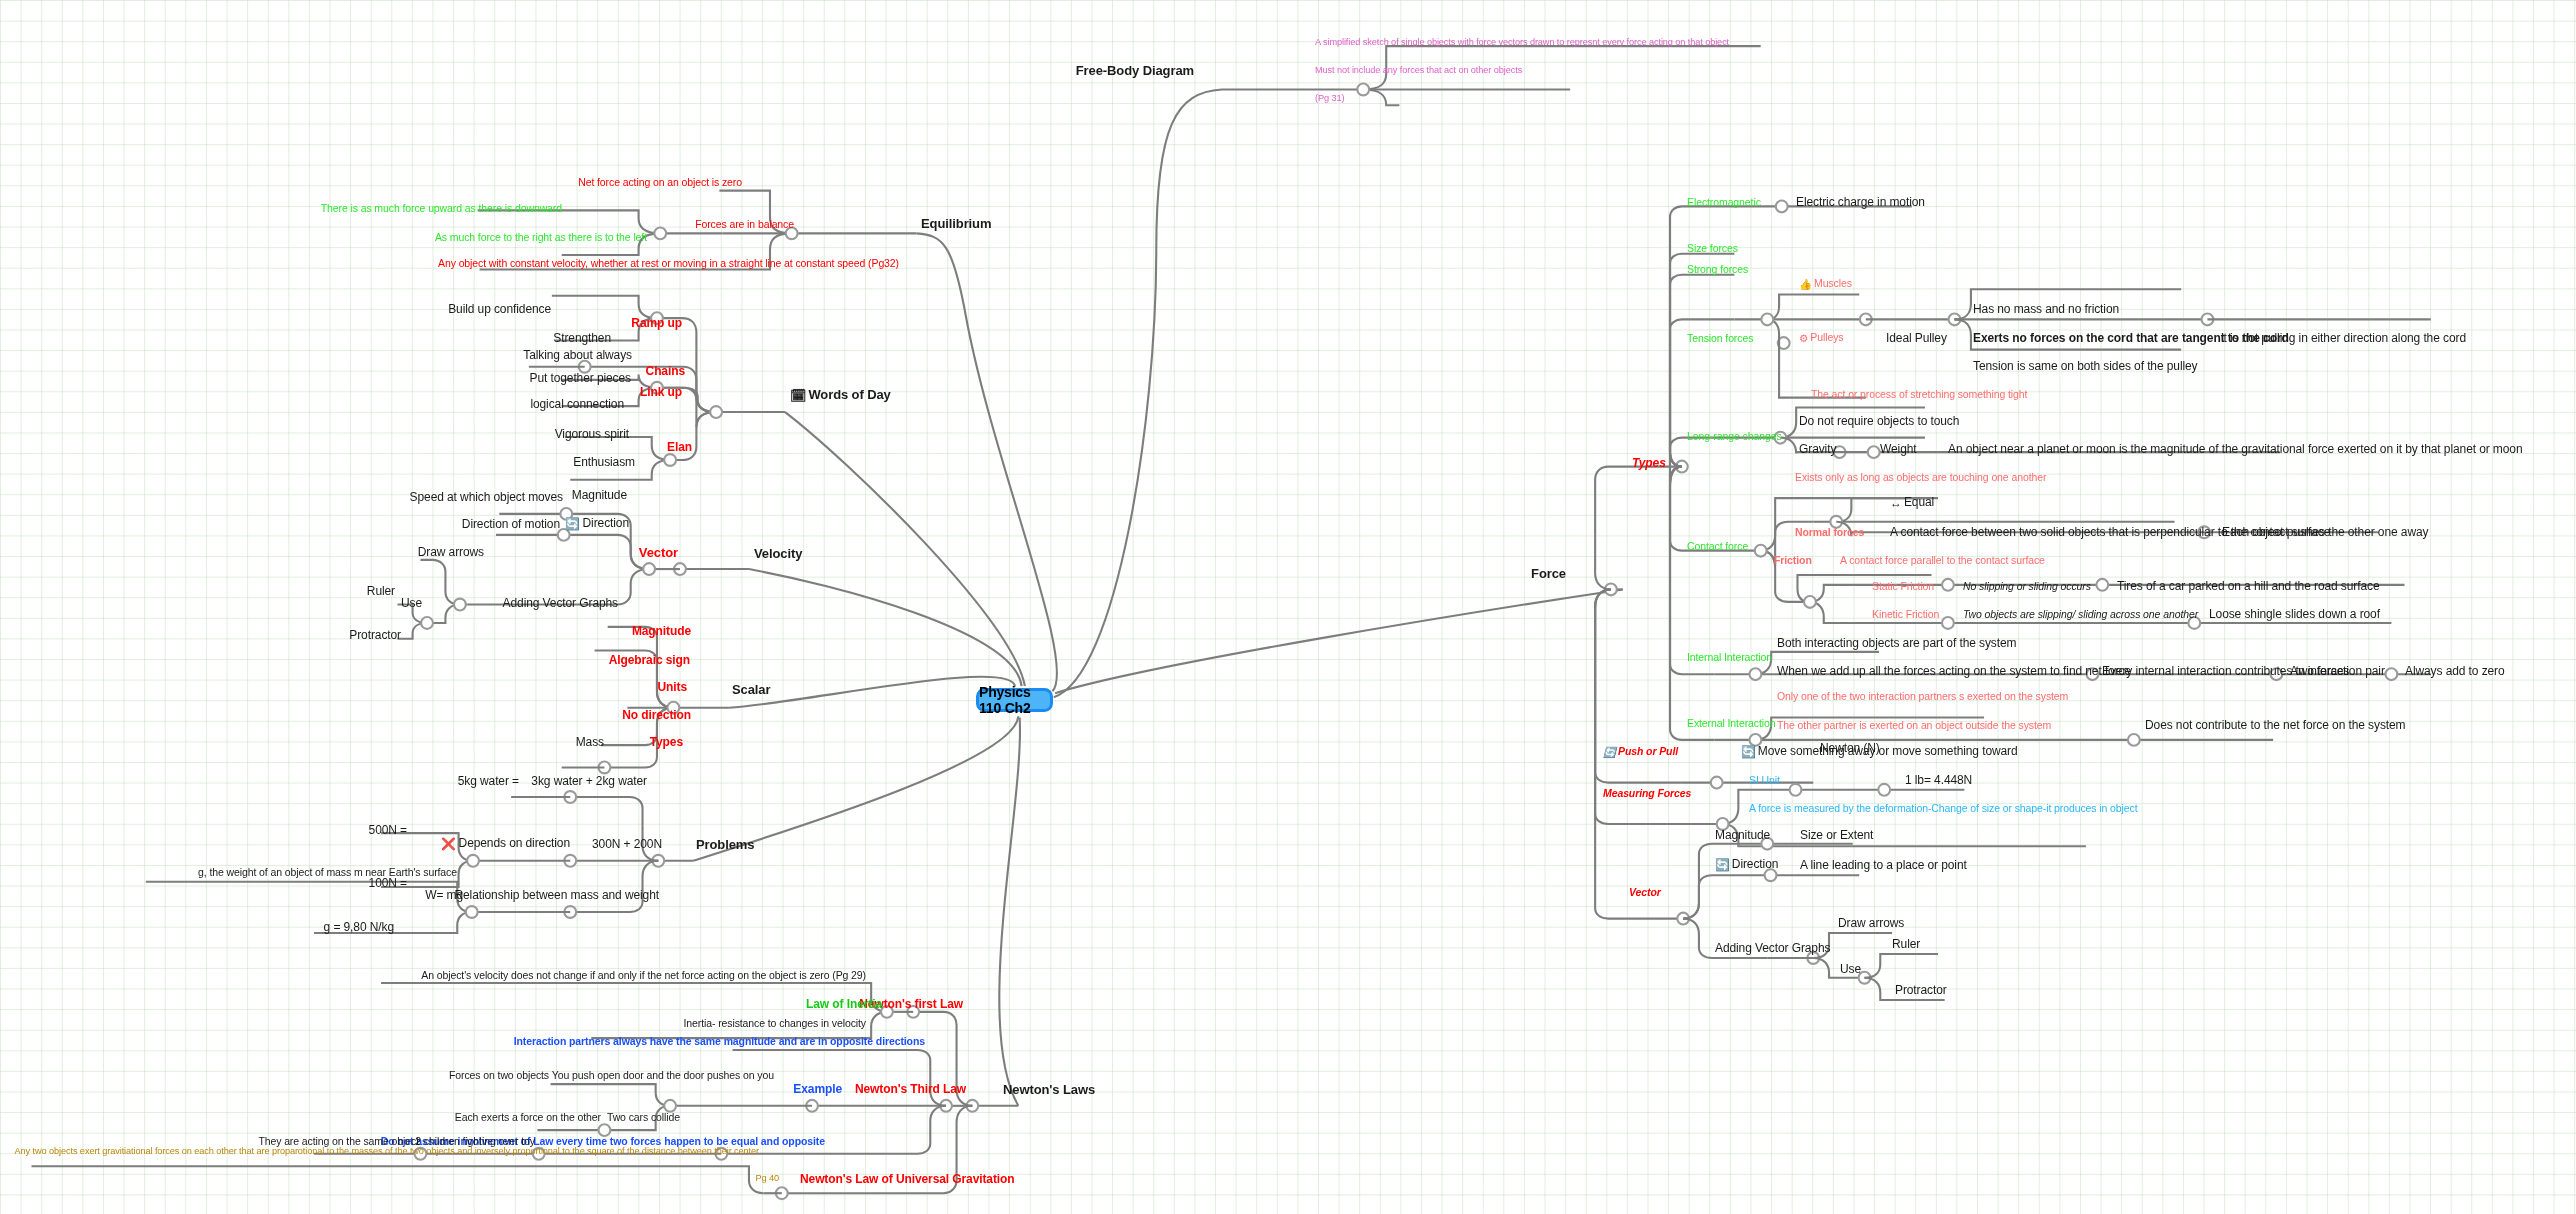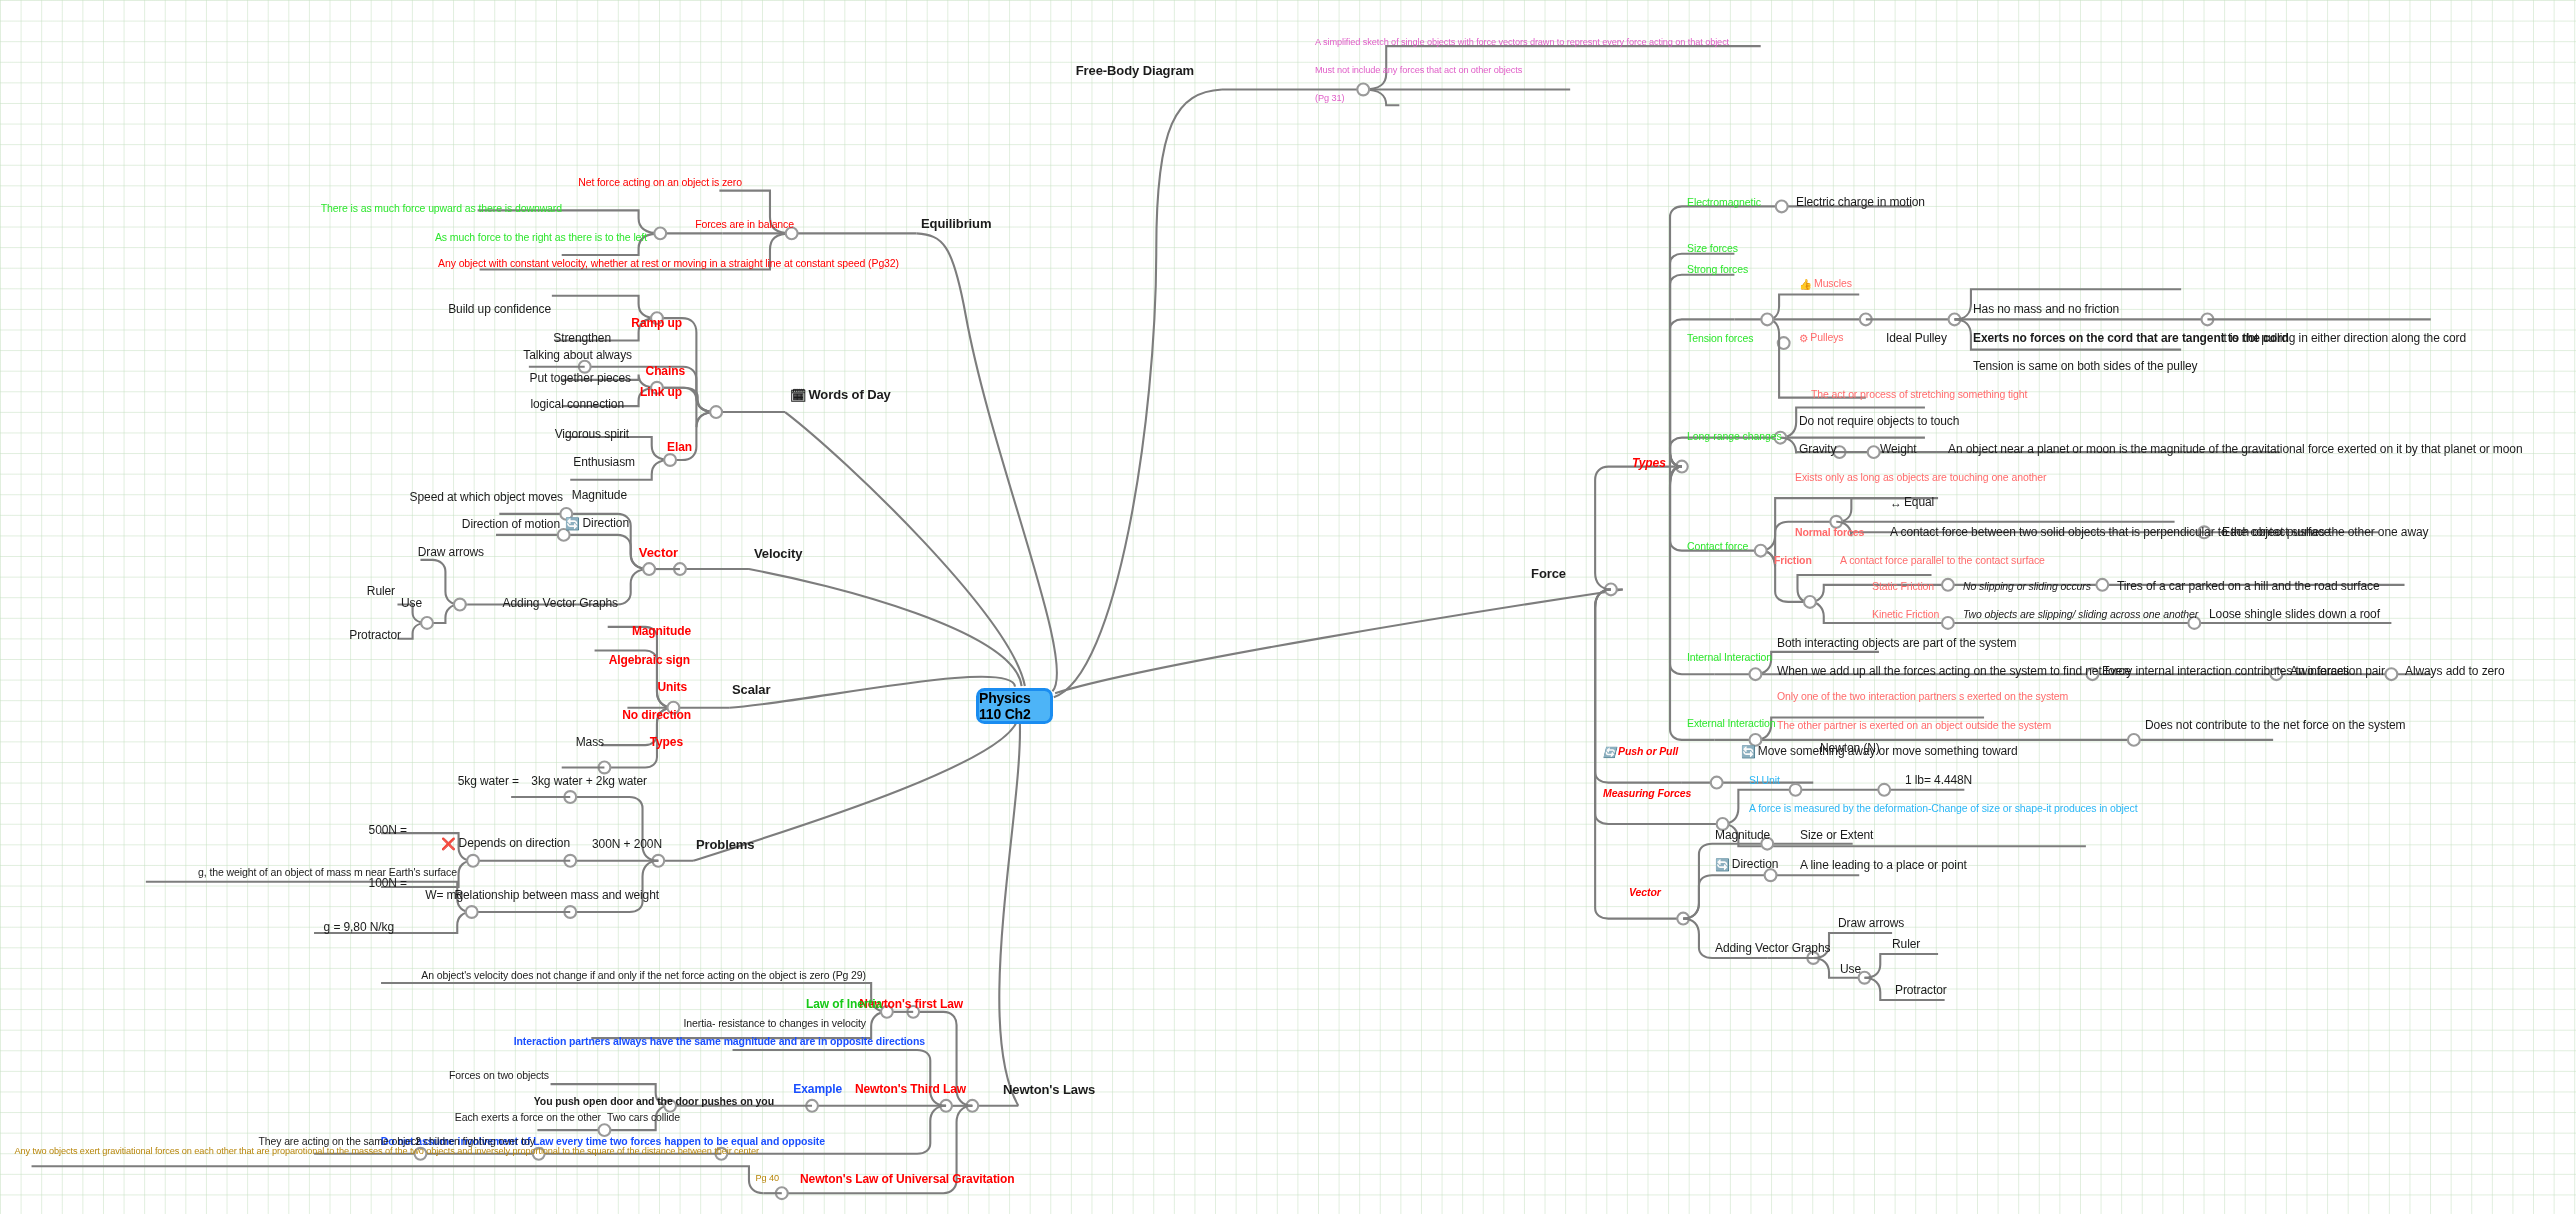--- a/index.html
+++ b/index.html
@@ -39,21 +39,21 @@
   .greendk{color:#16c916;}
   .blue{color:#1a4fff;}
   .cyan{color:#2bb7f5;}
   .magenta{color:#e05ec8;}
   .olive{color:#b8860b;}
   .ico{display:inline-block;vertical-align:-1.3px;margin-right:2px;}
 
   #root{
     position:absolute;
     left:976px;top:688px;
-    width:77px;height:36px;
+    width:77px;height:24px;
     background:#4db4f7;
     border:3.3px solid #1a8cf0;
     border-radius:8.5px;
     box-sizing:border-box;
     display:flex;align-items:center;justify-content:center;
     font-size:14px;font-weight:bold;color:#000;
     letter-spacing:-0.2px;
   }
 </style>
 </head>
@@ -362,21 +362,21 @@
 
 <div class="lbl b" style="left:1003px;top:1089px;"><span>Newton's Laws</span></div>
 <div class="lbl sm b red" style="left:963px;top:1004px;transform:translate(-100%,-50%);"><span>Newton's first Law</span></div>
 <div class="lbl sm b greendk" style="left:882px;top:1004px;transform:translate(-100%,-50%);"><span>Law of Inertia</span></div>
 <div class="lbl xs" style="left:866px;top:975px;transform:translate(-100%,-50%);"><span>An object's velocity does not change if and only if the net force acting on the object is zero (Pg 29)</span></div>
 <div class="lbl xs" style="left:866px;top:1023px;transform:translate(-100%,-50%);"><span>Inertia- resistance to changes in velocity</span></div>
 
 <div class="lbl sm b red" style="left:966px;top:1089px;transform:translate(-100%,-50%);"><span>Newton's Third Law</span></div>
 <div class="lbl xs b blue" style="left:925px;top:1041px;transform:translate(-100%,-50%);"><span>Interaction partners always have the same magnitude and are in opposite directions</span></div>
 <div class="lbl sm b blue" style="left:842px;top:1089px;transform:translate(-100%,-50%);"><span>Example</span></div>
-<div class="lbl xs" style="left:774px;top:1101px;transform:translate(-100%,-50%);font-weight:bold;"><span>You push open door and the door pushes on you</span></div>
+<div class="lbl xs" style="left:774px;top:1075px;transform:translate(-100%,-50%);"><span>You push open door and the door pushes on you</span></div>
 <div class="lbl xs" style="left:549px;top:1075px;transform:translate(-100%,-50%);"><span>Forces on two objects</span></div>
 <div class="lbl xs" style="left:680px;top:1117px;transform:translate(-100%,-50%);"><span>Two cars collide</span></div>
 <div class="lbl xs" style="left:601px;top:1117px;transform:translate(-100%,-50%);"><span>Each exerts a force on the other</span></div>
 <div class="lbl xs b blue" style="left:825px;top:1141px;transform:translate(-100%,-50%);"><span>Do not assume involvement of Law every time two forces happen to be equal and opposite</span></div>
 <div class="lbl xs" style="left:535px;top:1141px;transform:translate(-100%,-50%);"><span>2 children fighting over toy</span></div>
 <div class="lbl xs" style="left:419px;top:1141px;transform:translate(-100%,-50%);"><span>They are acting on the same object</span></div>
 
 <div class="lbl sm b red" style="left:800px;top:1179px;"><span>Newton's Law of Universal Gravitation</span></div>
 <div class="lbl tiny olive" style="left:779px;top:1179px;transform:translate(-100%,-50%);"><span>Pg 40</span></div>
 <div class="lbl tiny olive" style="left:759px;top:1152px;transform:translate(-100%,-50%);"><span>Any two objects exert gravitiational forces on each other that are proparotional to the masses of the two objects and inversely proportional to the square of the distance between their center</span></div>

